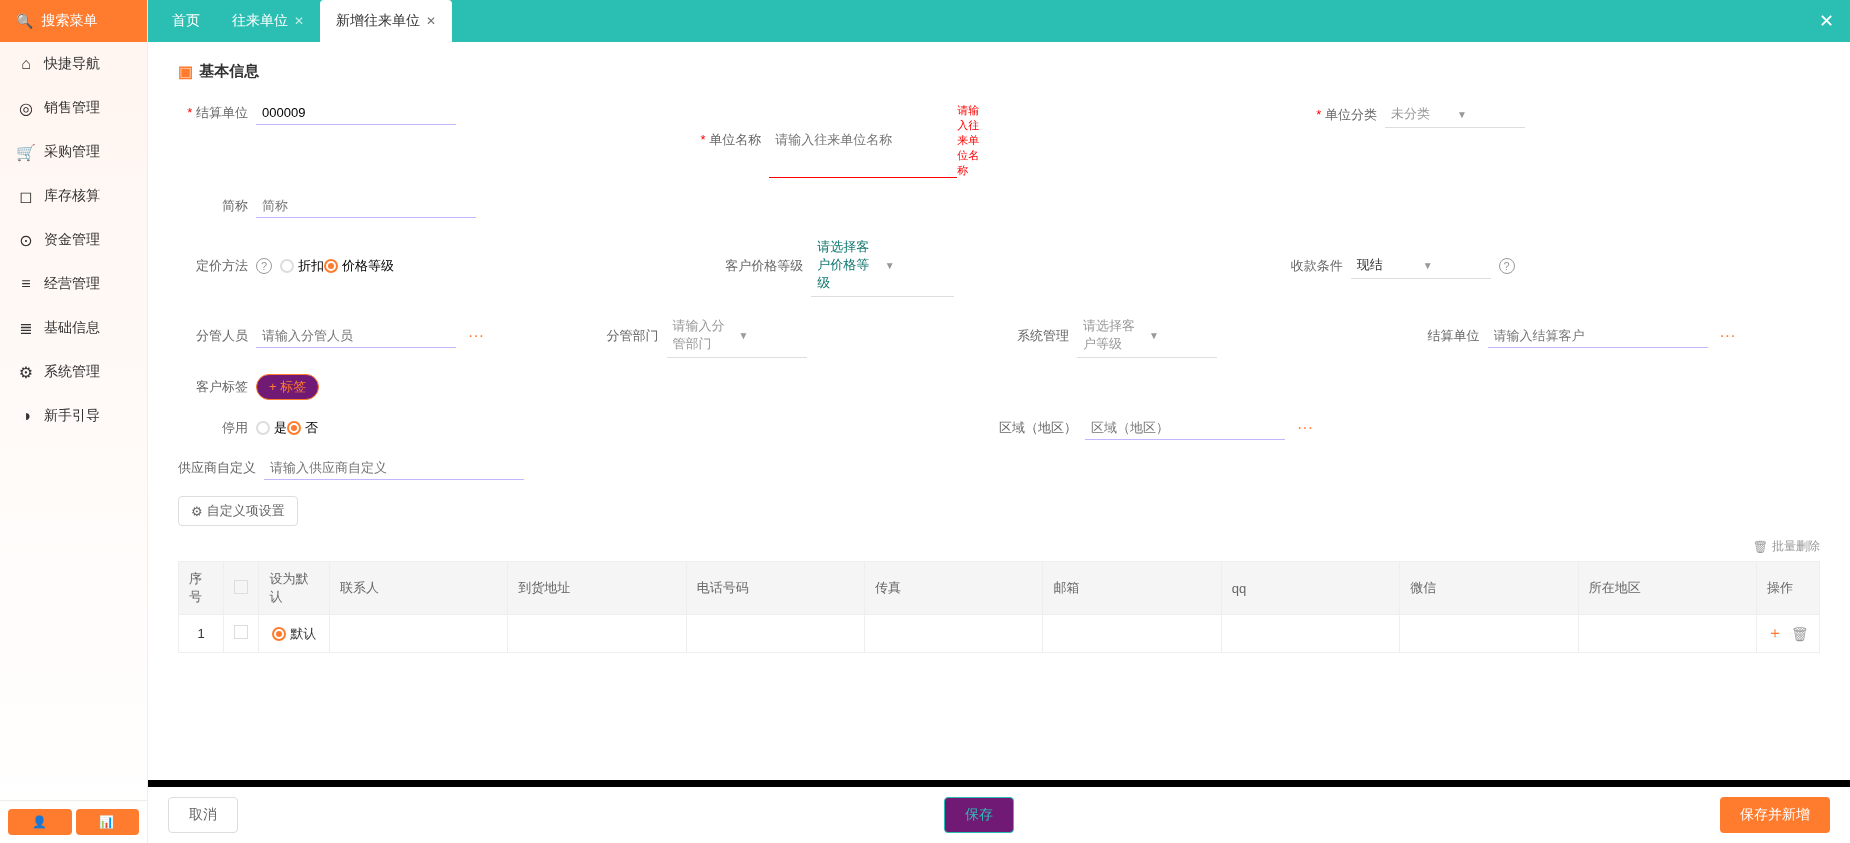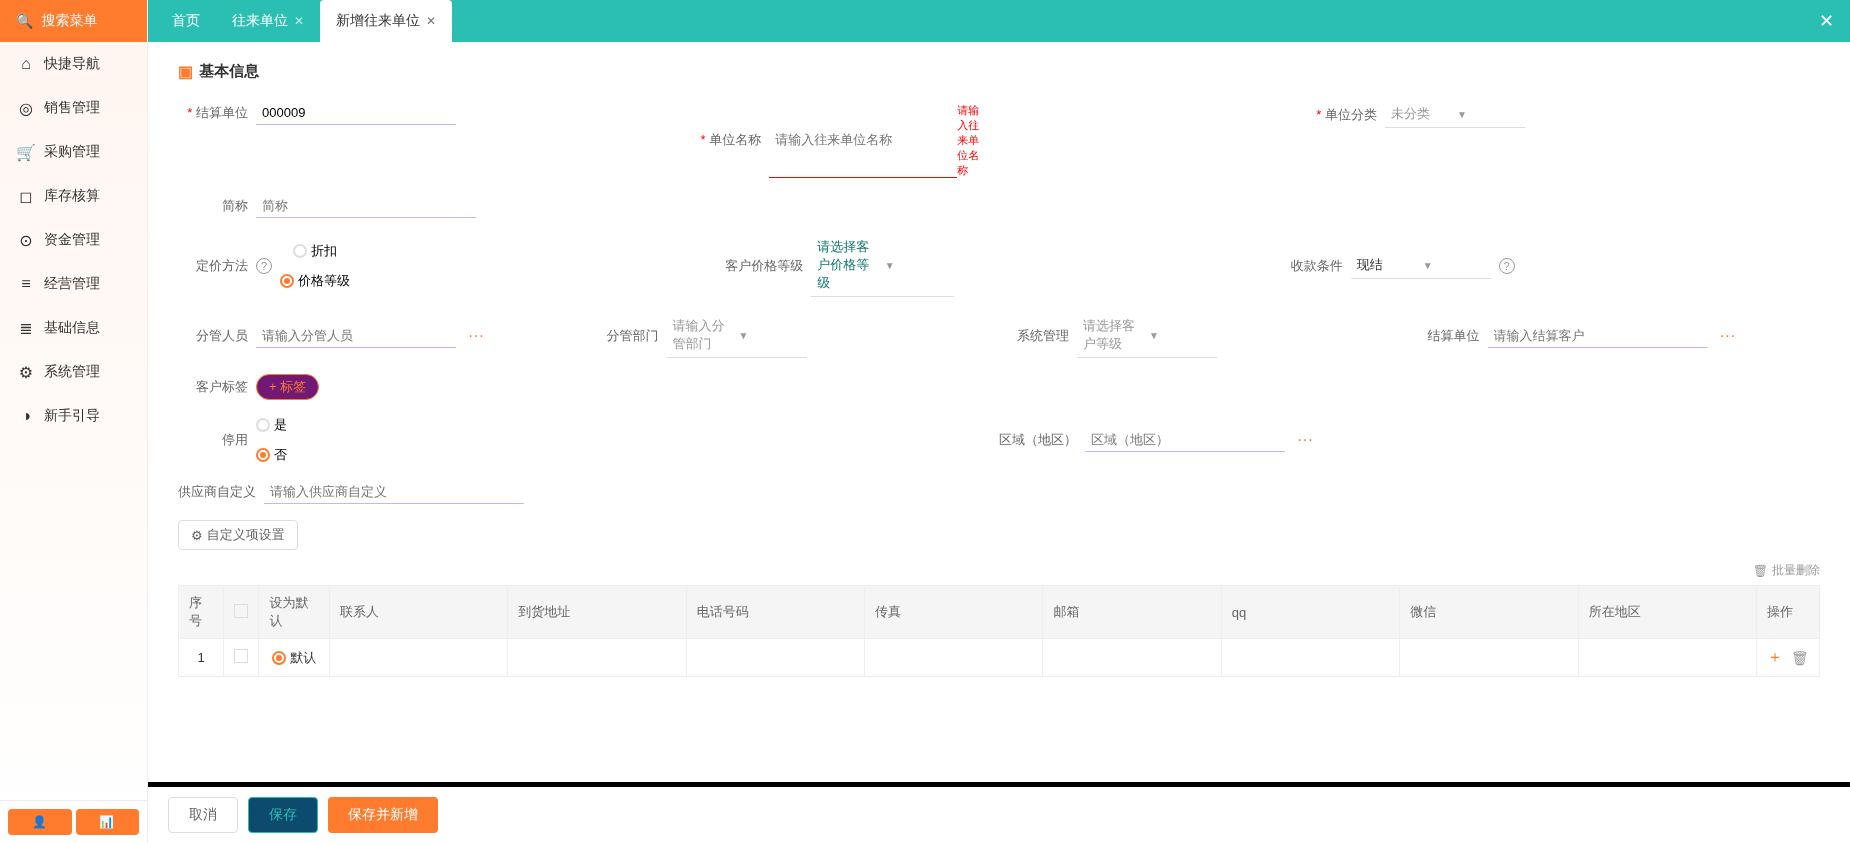--- a/index.html
+++ b/index.html
@@ -203,23 +203,21 @@
       cursor: pointer;
       min-width: 140px;
       gap: 4px;
     }
     .form-select span { flex: 1; color: #999; font-size: 13px; }
     .form-select .chevron { color: #999; font-size: 10px; }
 
     
     .radio-group {
       display: flex;
-      align-items: center;
-      gap: 12px;
-      flex-direction: column;
+      gap: 0;
     }
     .radio-item {
       display: flex;
       align-items: center;
       gap: 4px;
       cursor: pointer;
       font-size: 13px;
     }
     .radio-circle {
       width: 14px;
@@ -295,40 +293,40 @@
     .data-table td {
       border: 1px solid #eee;
       padding: 8px 10px;
       color: #333;
     }
     .data-table td.center { text-align: center; }
 
     
     .bottom-bar {
       background: white;
-      border-top: 5px solid #000000;
+      border-top: 7px solid #000000;
       padding: 10px 20px;
       display: flex;
-      justify-content: flex-start;
+      justify-content: space-between;
       gap: 10px;
     }
     .btn-cancel {
       padding: 8px 20px;
       border: 1px solid #ddd;
       border-radius: 4px;
       background: white;
       color: #666;
       cursor: pointer;
       font-size: 14px;
     }
     .btn-save {
       padding: 8px 20px;
       border: 1px solid #2bbfb3;
       border-radius: 4px;
-      background: #0c4a6e;
+      background: #701a75;
       color: #2bbfb3;
       cursor: pointer;
       font-size: 14px;
     }
     .btn-save-new {
       padding: 8px 20px;
       border: none;
       border-radius: 4px;
       background: #ff7b2e;
       color: white;

